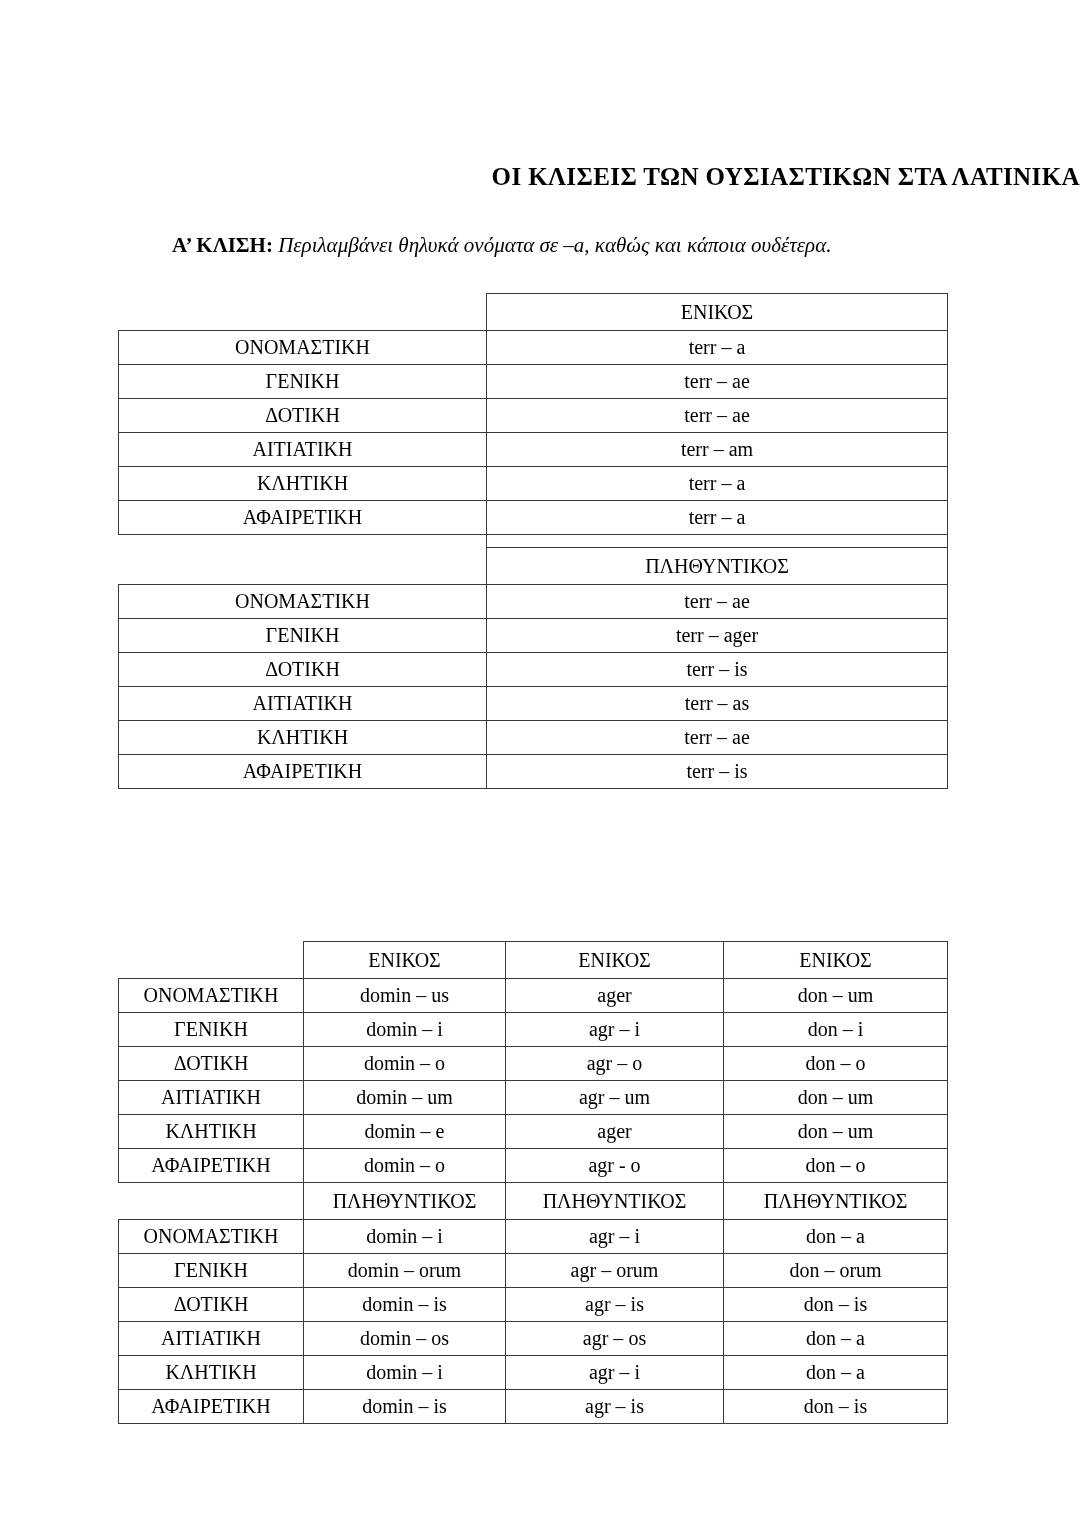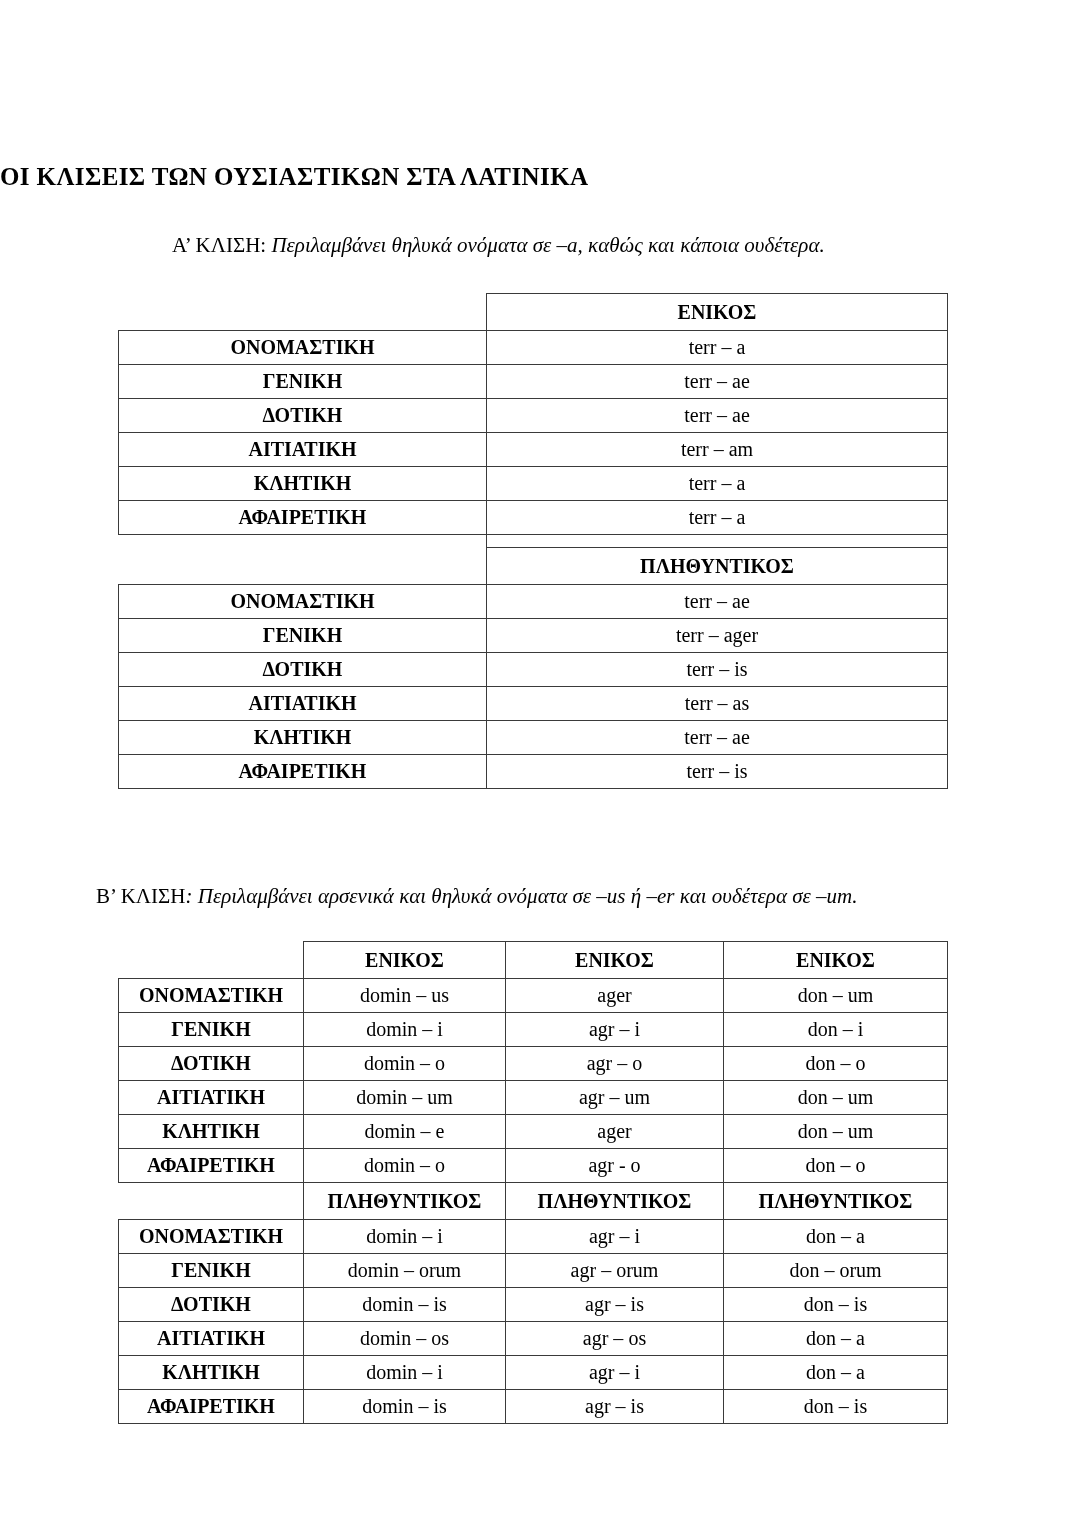--- a/index.html
+++ b/index.html
@@ -18,36 +18,36 @@
     overflow: hidden;
     box-sizing: border-box;
   }
 
   
   .doc-title {
     position: absolute;
     left: 0;
     top: 163px;
     width: 1080px;
-    text-align: left;
+    text-align: right;
     font-size: 25px;
     font-weight: bold;
     letter-spacing: 0.4px;
   }
 
   
   .intro {
     position: absolute;
     font-size: 21px;
     white-space: nowrap;
   }
   .intro-a { left: 172px; top: 233px; }
   .intro-b { left: 96px;  top: 884px; }
   .intro .lead {
-    font-weight: normal;
+    font-weight: bold;
     font-style: normal;
   }
   .intro .rest {
     font-style: italic;
   }
 
   
   .decl-table {
     position: absolute;
     border-collapse: collapse;
@@ -58,32 +58,32 @@
     border: 1.6px solid #3a3a3a;
     padding: 0;
     height: 33px;
     line-height: 33px;
     text-align: center;
     vertical-align: middle;
     background: #ffffff;
   }
   
   .decl-table tr.hdr td {
-    font-weight: bold;
+    font-weight: normal;
     height: 36px;
     line-height: 36px;
   }
   
   .decl-table td.stub-blank {
     border: none;
     background: transparent;
   }
   
   .decl-table td.case {
-    font-weight: bold;
+    font-weight: normal;
   }
   
   .decl-table tr.gap td {
     border: none;
     height: 12px;
     line-height: 12px;
     background: transparent;
   }
   .decl-table tr.gap td.keepline {
     border: none;
@@ -188,23 +188,20 @@
         <td class="case">ΚΛΗΤΙΚΗ</td>
         <td><span>terr – </span><span>ae</span></td>
       </tr>
       <tr>
         <td class="case">ΑΦΑΙΡΕΤΙΚΗ</td>
         <td><span>terr – </span><span>is</span></td>
       </tr>
     </tbody>
   </table>
 
-  <div class="intro intro-b">
-    <span class="lead">Β’ ΚΛΙΣΗ</span><span class="rest">: Περιλαμβάνει αρσενικά και θηλυκά ονόματα σε –us ή –er και ουδέτερα σε –um.</span>
-  </div>
 
   <table class="decl-table" id="table-second">
     <colgroup>
       <col class="c-case">
         <col class="c-m">
         <col class="c-r">
         <col class="c-n">
     </colgroup>
     <tbody>
       <tr class="hdr">

